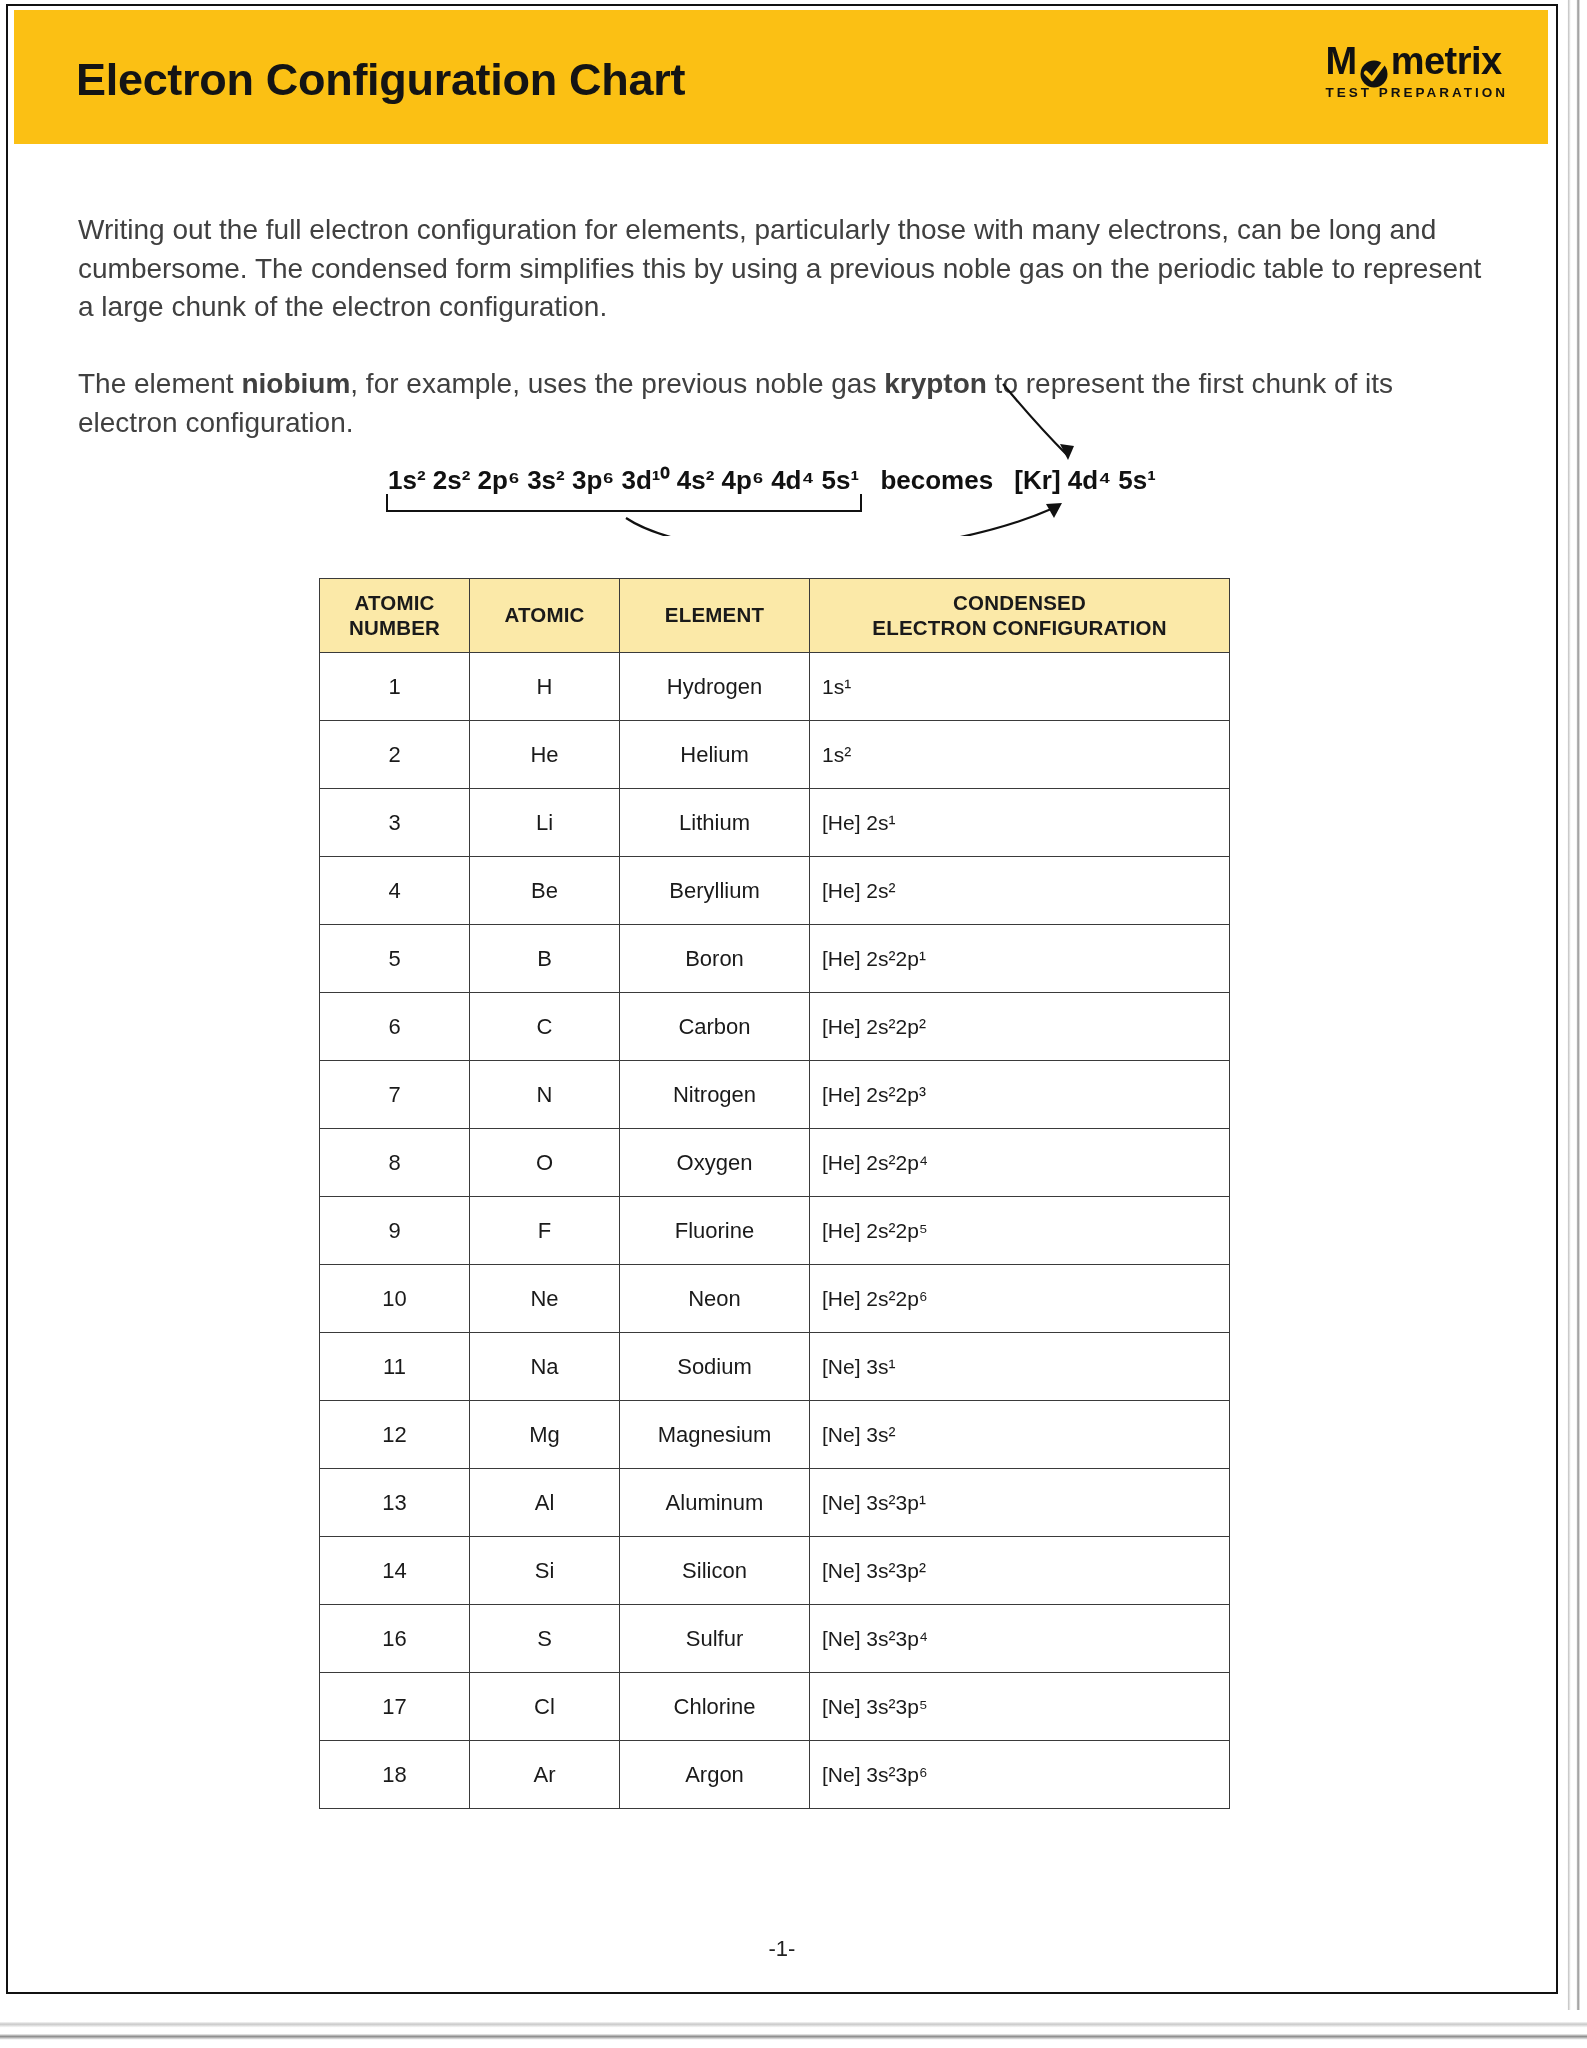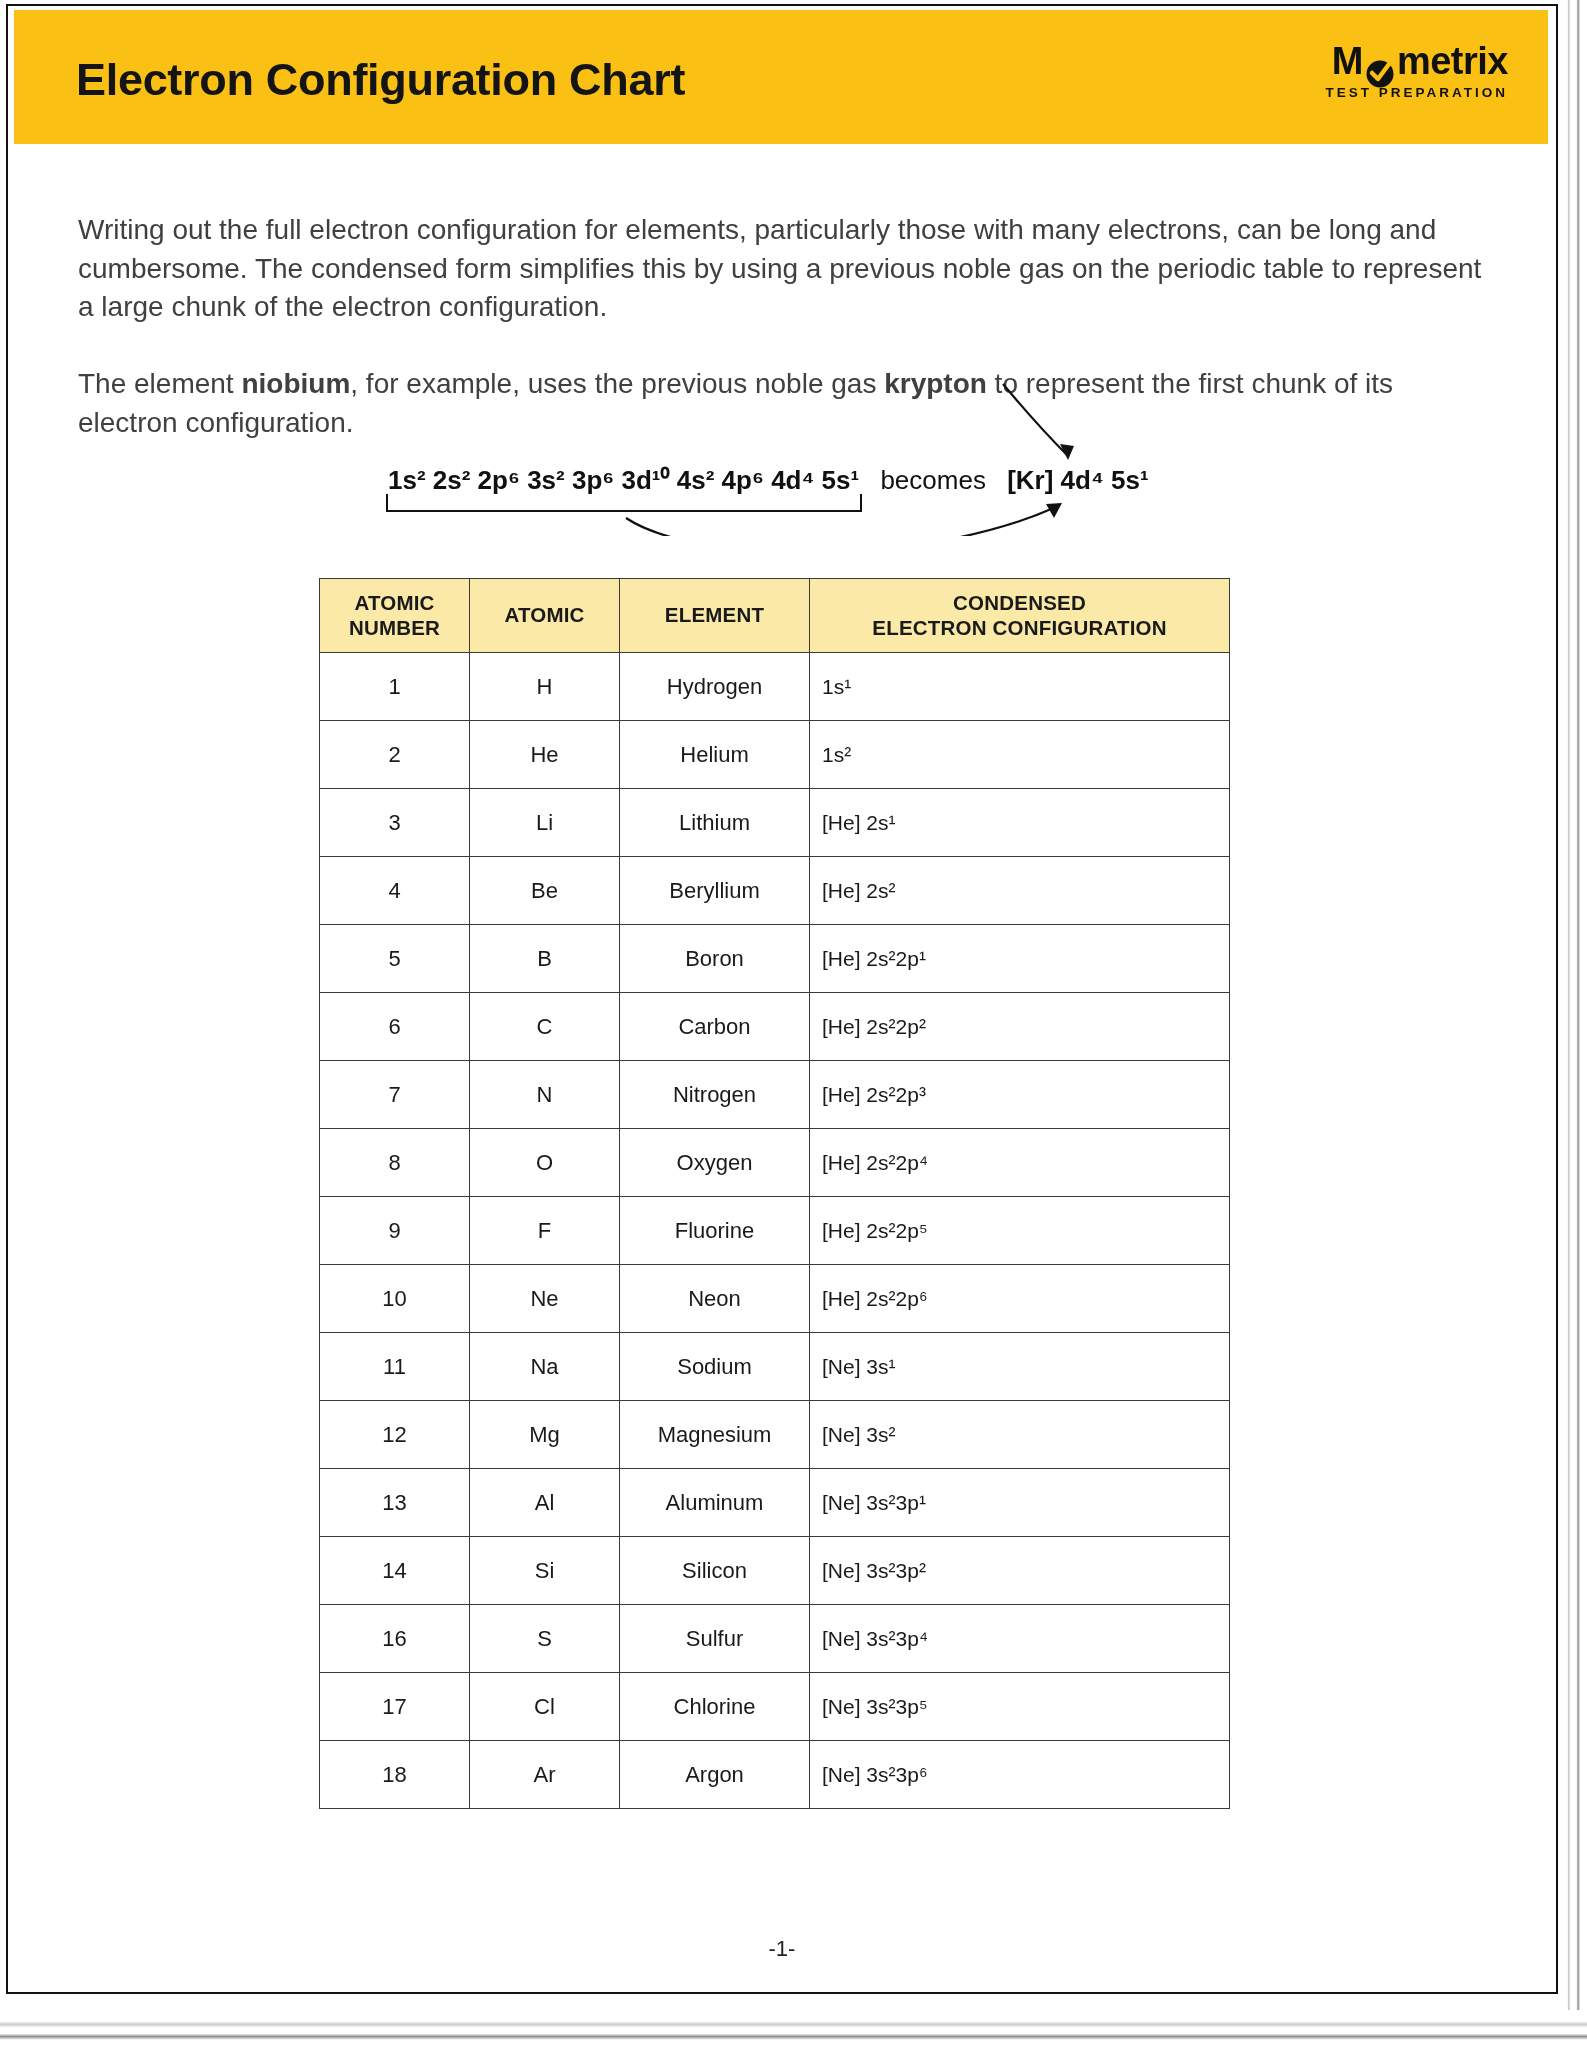--- a/index.html
+++ b/index.html
@@ -68,21 +68,21 @@
     top: 44px;
     font-size: 45px;
     font-weight: bold;
     letter-spacing: -0.3px;
     color: #141414;
   }
   .logo {
     position: absolute;
     right: 40px;
     top: 32px;
-    text-align: right;
+    text-align: left;
   }
   .logo-main {
     font-size: 38px;
     font-weight: bold;
     color: #111111;
     letter-spacing: -0.5px;
     line-height: 1;
     white-space: nowrap;
   }
   .logo-o {
@@ -116,21 +116,21 @@
   
   .eq {
     position: absolute;
     left: 380px;
     top: 455px;
     font-size: 26px;
     font-weight: bold;
     color: #111111;
     white-space: nowrap;
   }
-  .eq .light { font-weight: normal; }
+  .eq .light { font-weight: bold; }
 
   .eq-underline {
     position: absolute;
     left: 378px;
     top: 488px;
     width: 476px;
     height: 18px;
     border-left: 2px solid #111;
     border-right: 2px solid #111;
     border-bottom: 2px solid #111;

